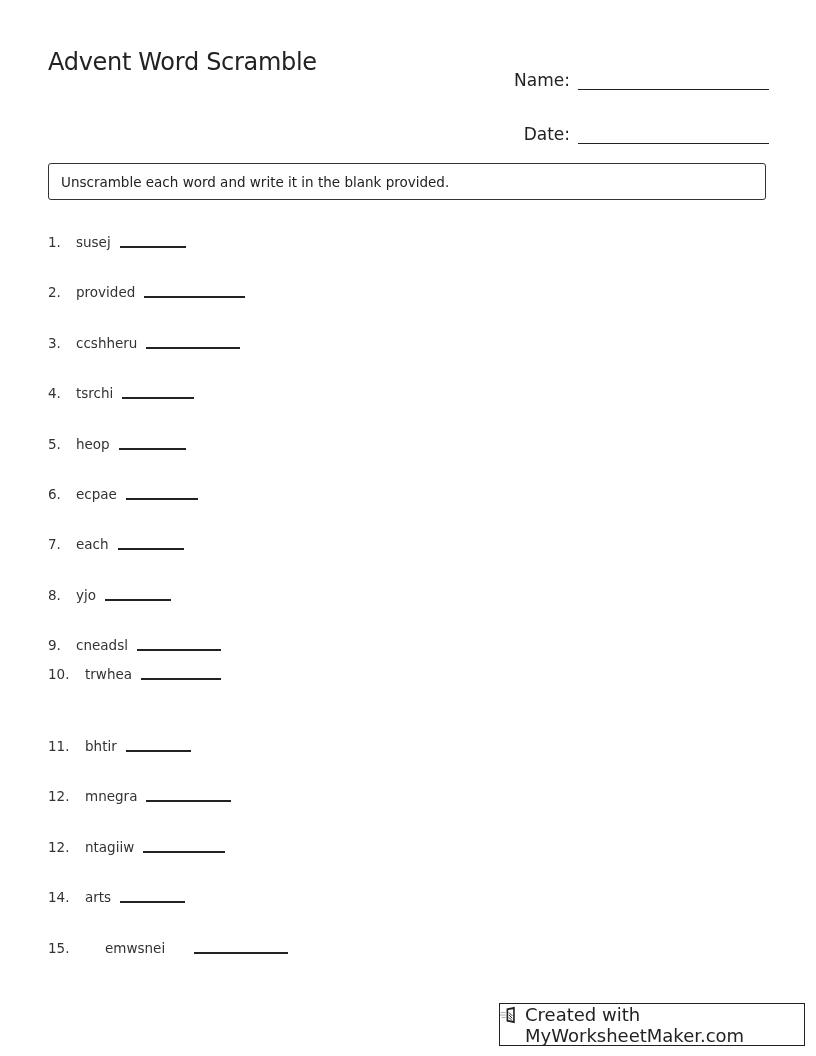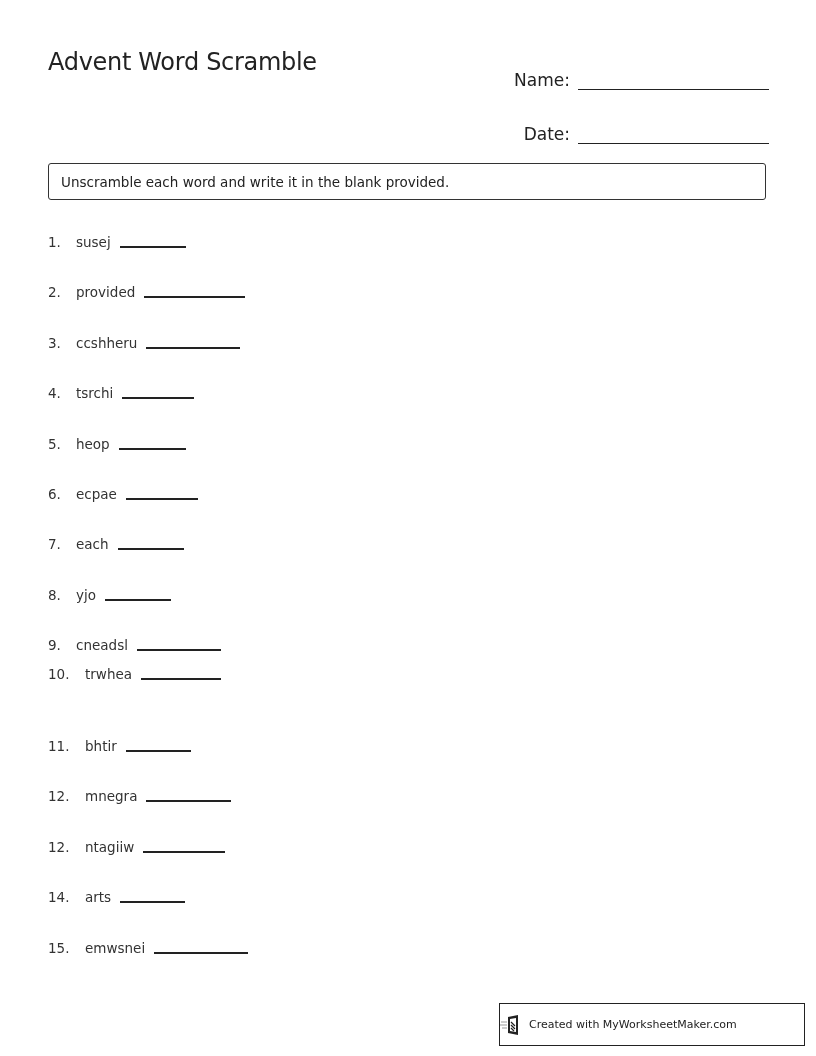--- a/index.html
+++ b/index.html
@@ -23,22 +23,22 @@
       font-size: 13.5px; color: #222; padding: 0 0 0 12px;
       display: flex; align-items: center;
     }
     .item { position: absolute; left: 48px; display: flex; align-items: flex-end; font-size: 13.5px; color: #333; height: 20px; }
     .item .num { display: inline-block; }
     .item .word { display: inline-block; }
     .item .blank { display: inline-block; border-bottom: 2px solid #222; height: 0; margin-bottom: 2px; }
     .footer {
       position: absolute; left: 499px; top: 1003px; width: 306px; height: 43px;
       border: 1px solid #222; box-sizing: border-box;
-      display: flex; align-items: center; padding-left: 0;
-      font-size: 11px; color: #222;
+      display: flex; align-items: flex-start; padding-left: 0;
+      font-size: 18px; color: #222;
     }
     .footer .logo { width: 22px; height: 22px; margin-right: 7px; }
   </style>
 </head>
 <body>
 
 <h1 class="title">Advent Word Scramble</h1>
 
 <div class="hdr-field name-field">
   <span class="hdr-label">Name:</span>
@@ -117,21 +117,21 @@
     <div class="item" style="top: 834.8px;">
       <span class="num" style="width: 37px;">12.</span>
       <span class="word">ntagiiw</span>
       <span class="blank" style="width: 82px; margin-left: 9px;"></span>
     </div>
     <div class="item" style="top: 885.2px;">
       <span class="num" style="width: 37px;">14.</span>
       <span class="word">arts</span>
       <span class="blank" style="width: 65px; margin-left: 9px;"></span>
     </div>
-    <div class="item" style="top: 935.6px;">
+    <div class="item" style="top: 935.6px; gap: 20px;">
       <span class="num" style="width: 37px;">15.</span>
       <span class="word">emwsnei</span>
       <span class="blank" style="width: 94px; margin-left: 9px;"></span>
     </div>
   </div>
 
 <div class="footer">
   <svg class="logo" viewBox="0 0 22 22">
     <line x1="1" y1="8" x2="7" y2="8" stroke="#999" stroke-width="1"></line>
     <line x1="0" y1="11" x2="7" y2="11" stroke="#999" stroke-width="1"></line>

